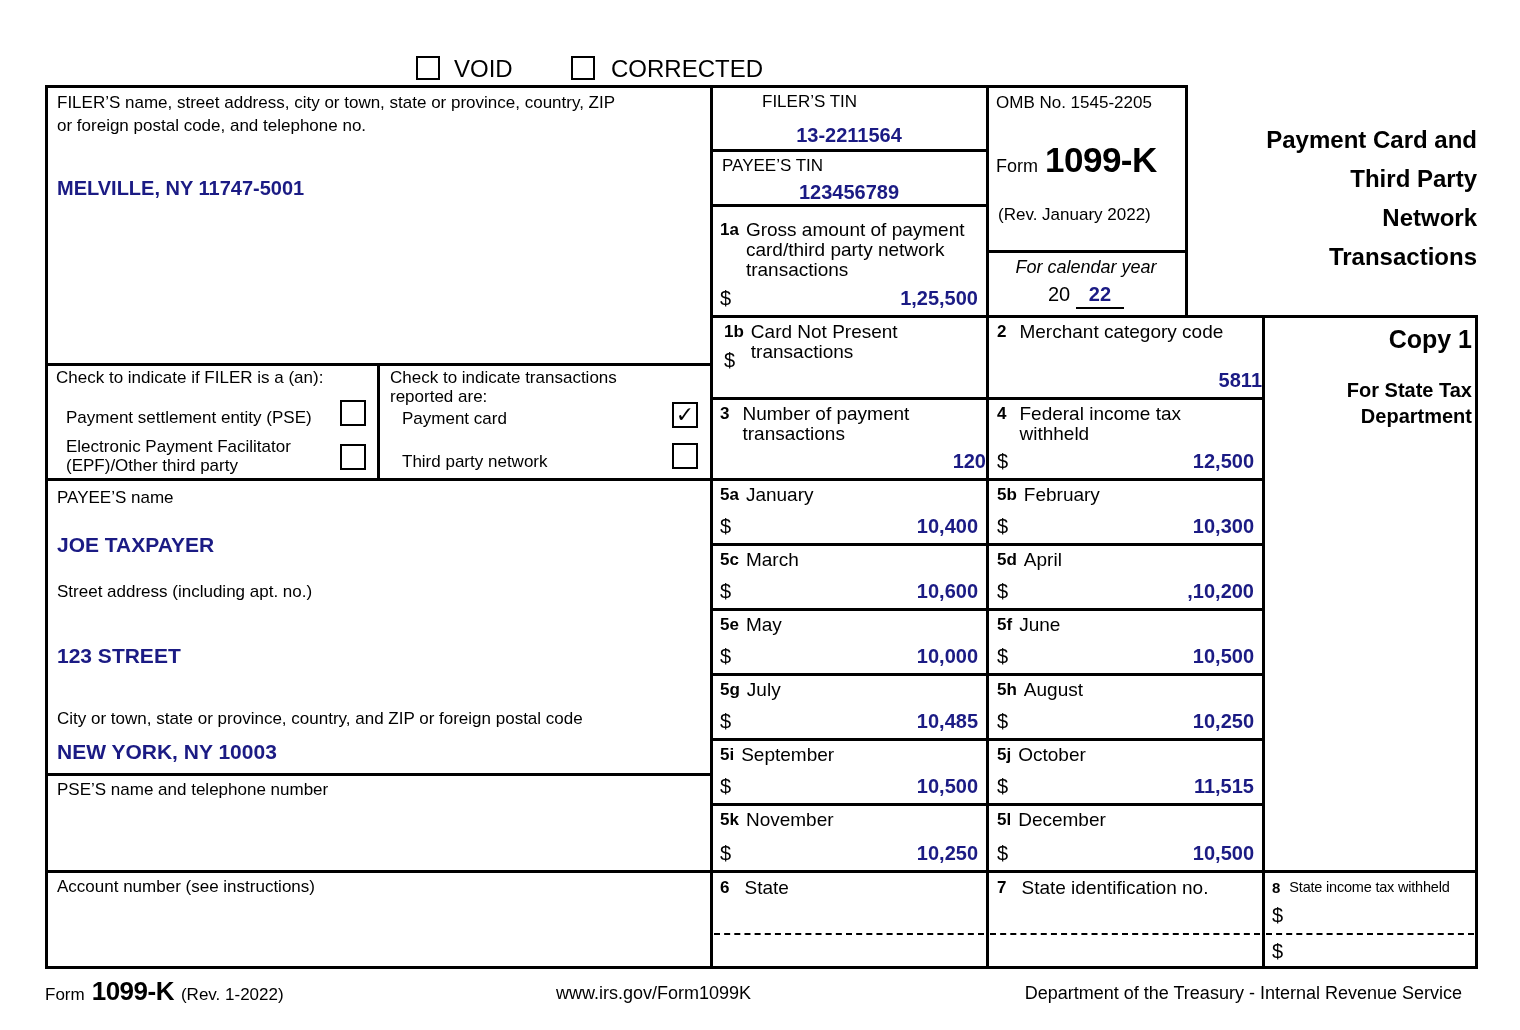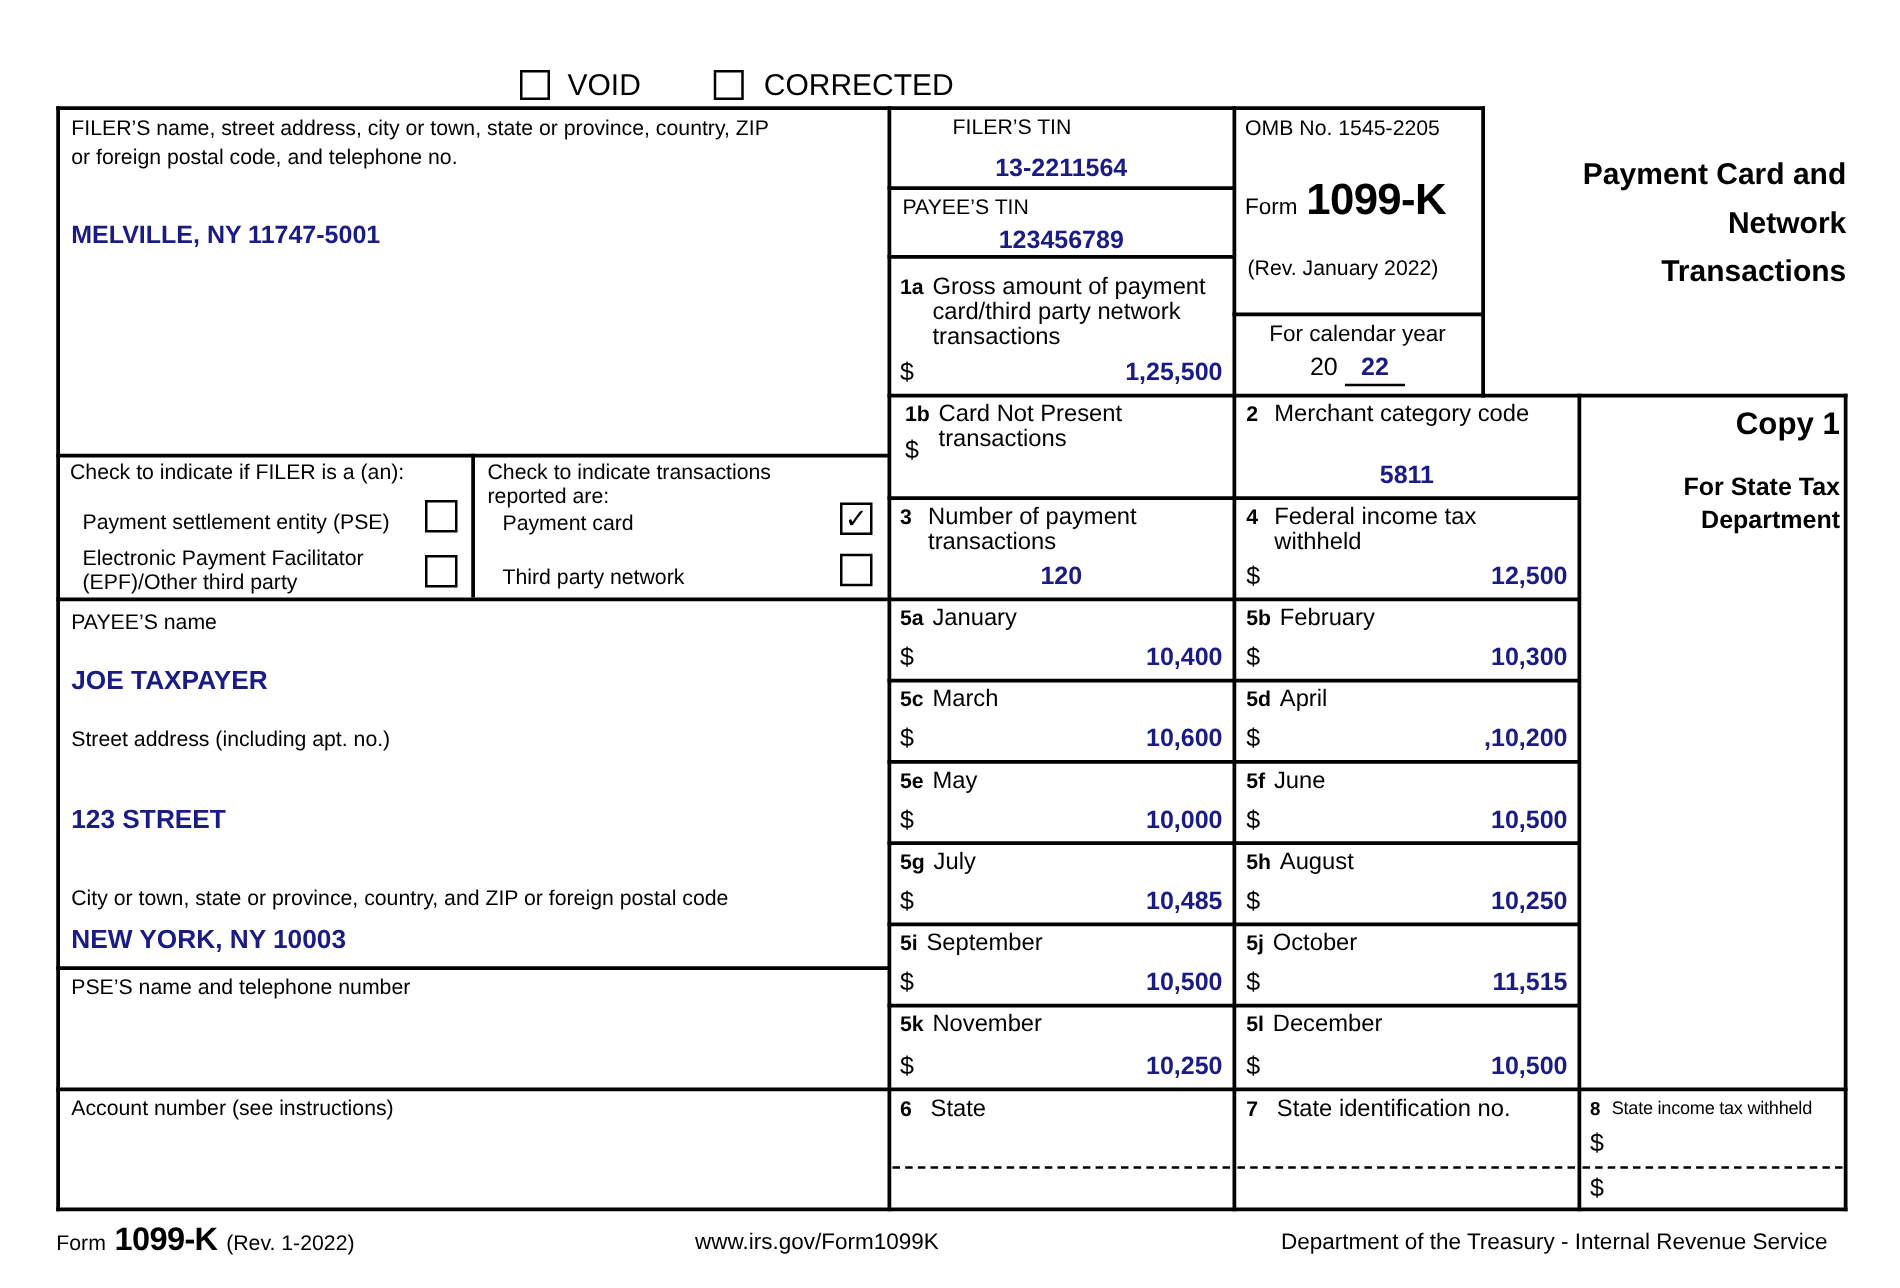--- a/index.html
+++ b/index.html
@@ -19,21 +19,21 @@
   .e20{font-size:20px;line-height:22px;}
   .e21{font-size:21px;line-height:23px;}
   .boxlabel{display:flex;gap:7px;align-items:flex-start;}
   .bnum{font-weight:bold;font-size:17px;line-height:20px;flex:none;}
   .btext{font-size:19px;line-height:20px;}
   .dollar{font-size:20px;line-height:22px;color:#000;}
   .cell{position:absolute;}
   .mlabel{position:absolute;top:7px;left:8px;}
   .mdollar{position:absolute;left:8px;bottom:6px;}
   .mval{position:absolute;right:8px;bottom:6px;font-size:20px;line-height:22px;}
-  .cval{position:absolute;left:0;right:0;bottom:6px;text-align:center;font-size:20px;line-height:22px;margin-top:24px;}
+  .cval{position:absolute;left:0;right:0;bottom:6px;text-align:right;font-size:20px;line-height:22px;margin-top:24px;}
   .chk{position:absolute;width:26px;height:26px;border:2px solid #000;background:#fff;
        display:flex;align-items:center;justify-content:center;font-size:22px;font-weight:bold;}
   .chk-sm{width:24px;height:24px;}
   .masthead{position:absolute;left:1040px;top:120px;width:437px;text-align:right;
             font-weight:bold;font-size:24px;line-height:39px;}
   .copyblk{position:absolute;left:1270px;top:324px;width:202px;text-align:right;font-weight:bold;}
   .ftext{font-size:17px;}
 </style>
 </head>
 <body>
@@ -82,28 +82,29 @@
   <div class="abs entry e20" style="left:712px;top:124px;width:274px;text-align:center;">13-2211564</div>
   <div class="abs lbl" style="left:722px;top:156px;">PAYEE’S TIN</div>
   <div class="abs entry e20" style="left:712px;top:181px;width:274px;text-align:center;">123456789</div>
 
   <div class="abs lbl" style="left:996px;top:93px;">OMB No. 1545-2205</div>
   <div class="abs" style="left:996px;top:140px;display:flex;align-items:baseline;gap:7px;">
     <span style="font-size:18px;">Form</span>
     <span style="font-size:35px;font-weight:bold;letter-spacing:-0.5px;">1099-K</span>
   </div>
   <div class="abs lbl" style="left:998px;top:205px;">(Rev. January 2022)</div>
-  <div class="abs" style="left:986px;top:257px;width:200px;text-align:center;font-size:18px;">For calendar year</div>
+  <div class="abs" style="left:986px;top:257px;width:200px;text-align:center;font-size:18px;font-style:italic;">For calendar year</div>
   <div class="abs" style="left:986px;top:283px;width:200px;text-align:center;font-size:20px;">
     <span>20</span>
     <span class="entry" style="border-bottom:2px solid #000;padding:0 13px 2px 13px;">22</span>
   </div>
 
   <div class="masthead">
     <div>Payment Card and</div>
+    <div>Third Party</div>
     <div>Network</div>
     <div>Transactions</div>
   </div>
   <div class="copyblk">
     <div style="font-size:25px;line-height:30px;">Copy 1</div>
     <div style="font-size:20px;line-height:26px;margin-top:23px;">For State Tax</div>
     <div style="font-size:20px;line-height:26px;">Department</div>
   </div>
 
   <div class="cell" style="left:712px;top:204px;width:274px;height:111px;">

